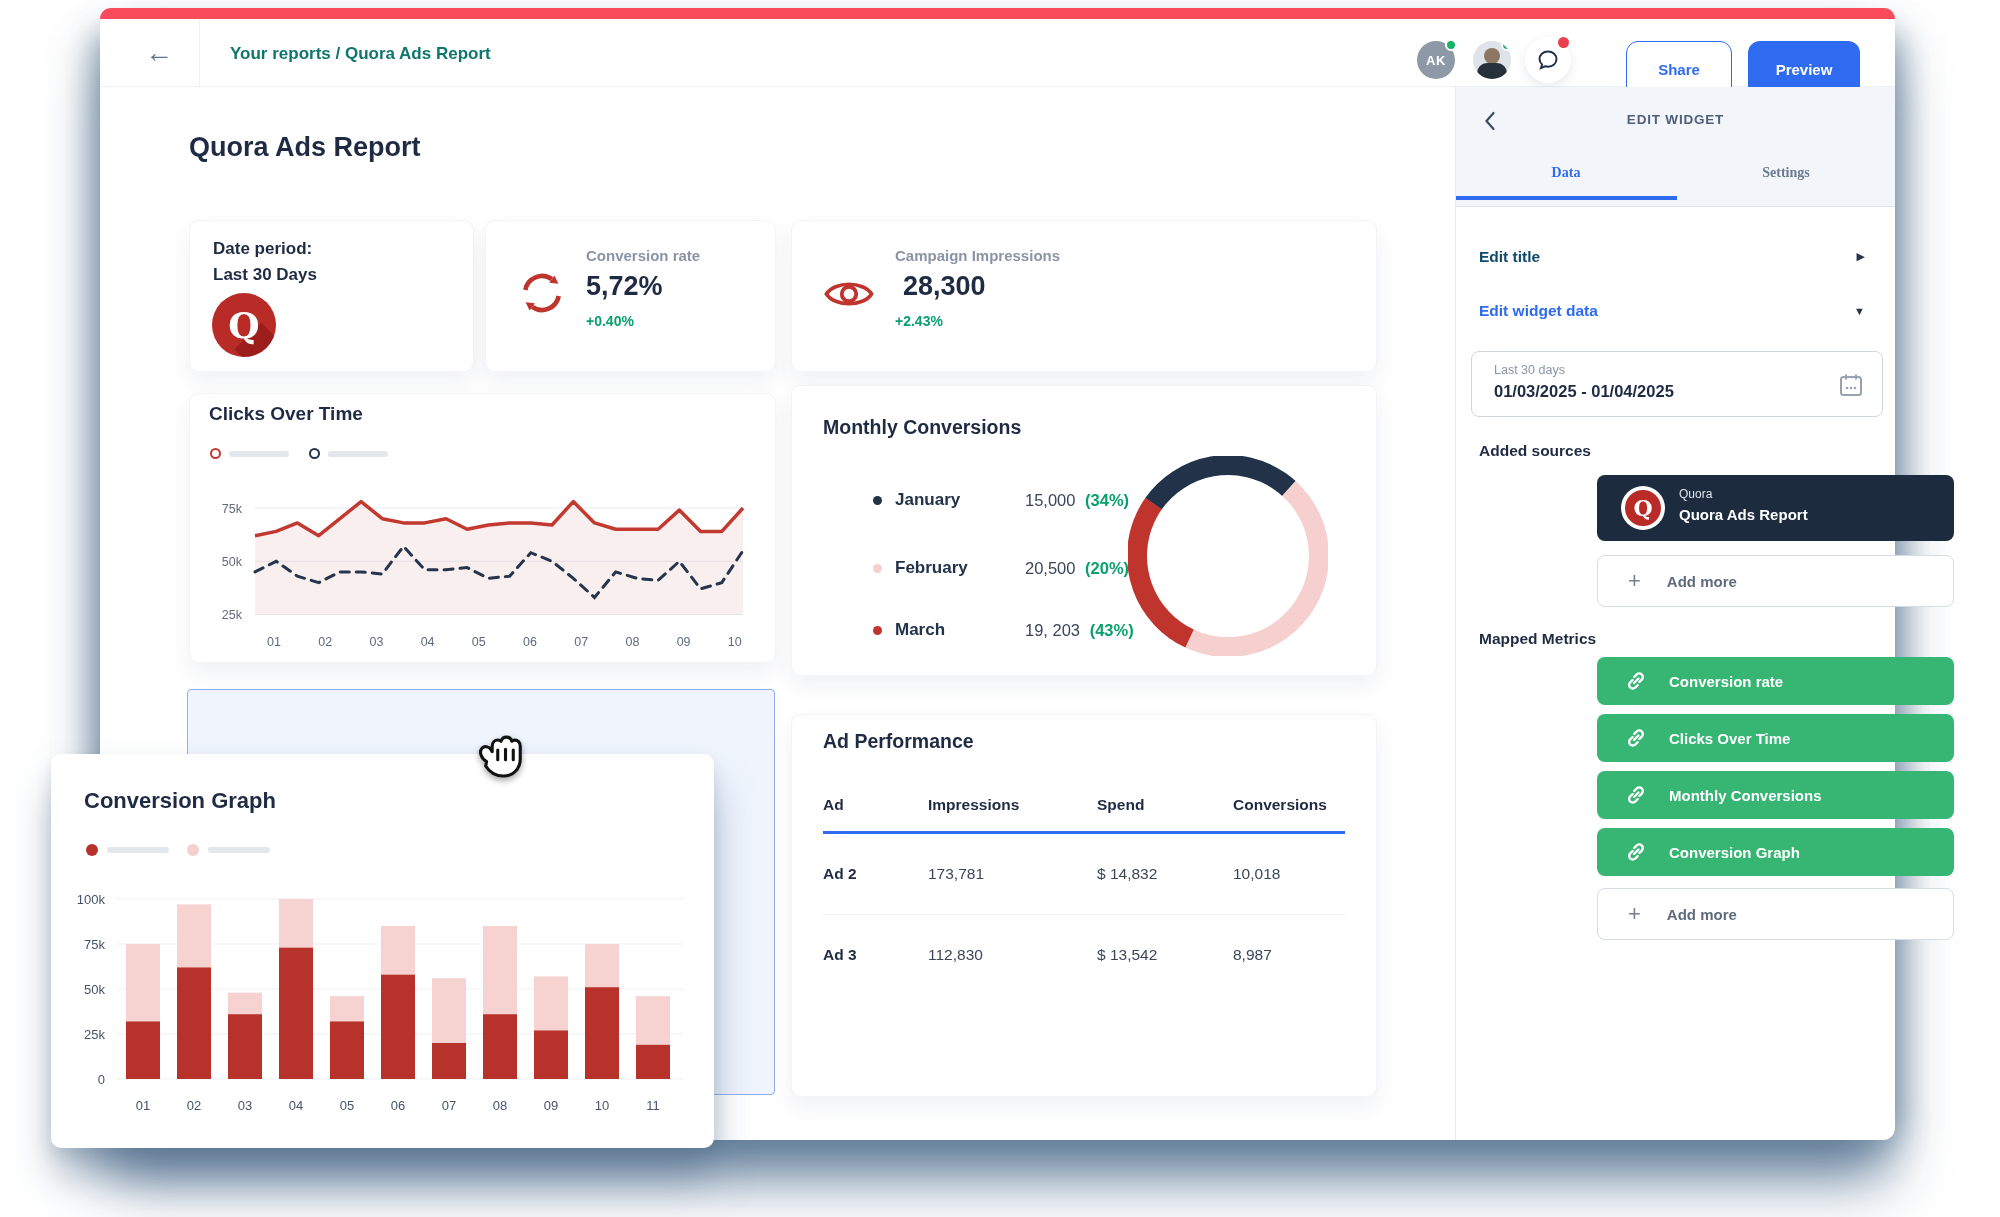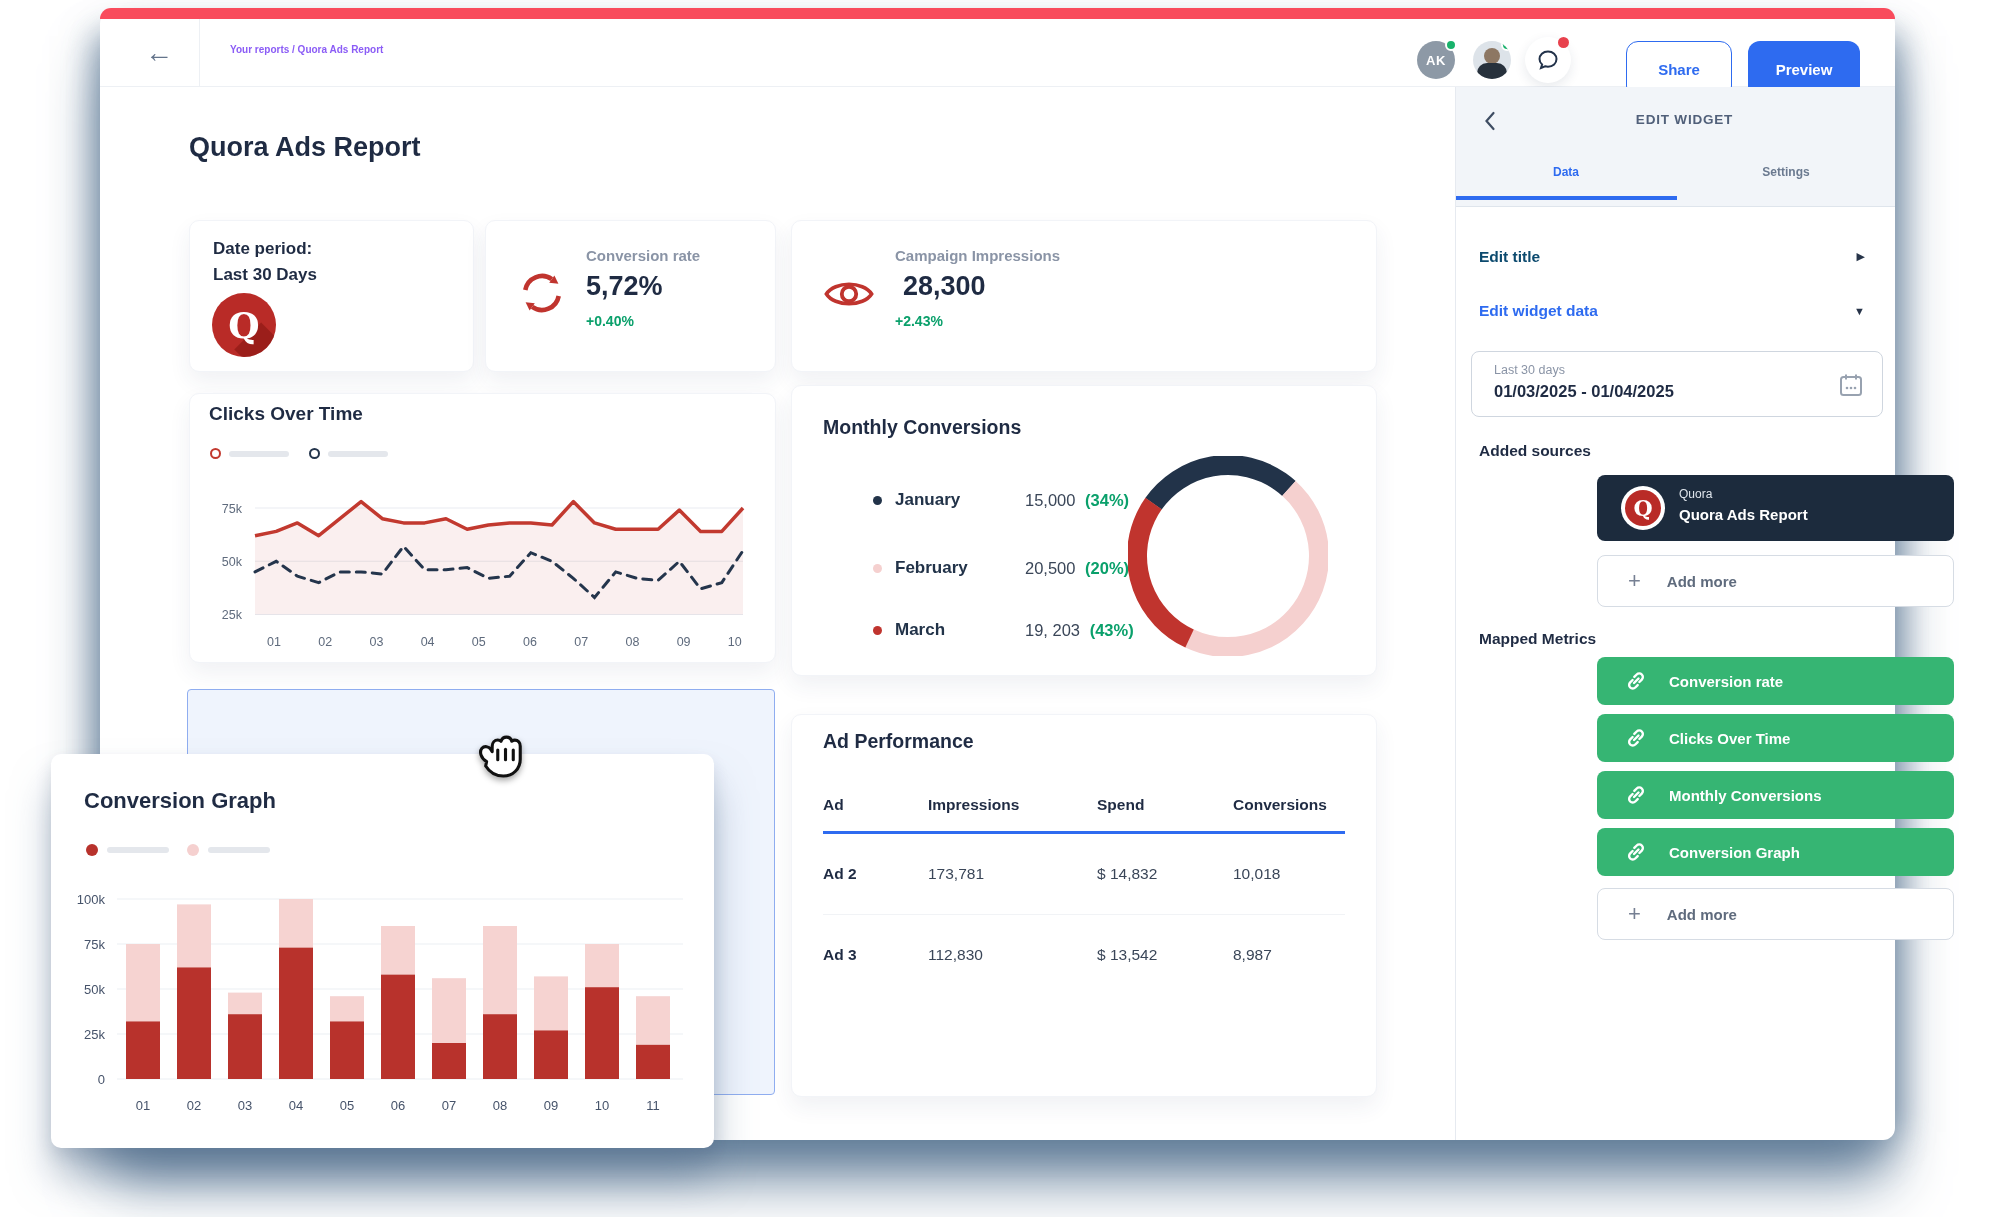--- a/index.html
+++ b/index.html
@@ -11,41 +11,41 @@
   .window {
     position:absolute; left:100px; top:8px; width:1795px; height:1132px;
     background:#ffffff; border-radius:16px;
     box-shadow: 0 46px 60px -8px rgba(93,121,150,0.92), 0 20px 34px -4px rgba(93,121,150,0.45), 24px 10px 30px -18px rgba(93,121,150,0.5), -24px 10px 30px -18px rgba(93,121,150,0.5);
   }
   .topbar-strip { position:absolute; left:0; top:0; width:100%; height:11px; border-radius:16px 16px 0 0; }
 
   .header { position:absolute; left:0; top:11px; width:100%; height:68px; background:#fff; border-bottom:1px solid #edf0f4; border-radius:16px 16px 0 0; }
   .header-divider { position:absolute; left:99px; top:0; width:1px; height:68px; background:#edf0f4; }
   .back-btn { position:absolute; left:36px; top:14px; width:46px; height:40px; display:flex; align-items:center; justify-content:center; color:#64748b; font-size:28px; cursor:pointer; }
-  .breadcrumb { position:absolute; left:130px; top:25px; font-size:10px; font-weight:700; color:#8b5cf6; }
+  .breadcrumb { position:absolute; left:130px; top:25px; font-size:17px; font-weight:700; color:#0f766e; }
 
   .avatar { position:absolute; top:22px; width:38px; height:38px; border-radius:50%; display:flex; align-items:center; justify-content:center; }
   .avatar.ak { left:1317px; background:#8d99a6; color:#fff; font-size:13px; font-weight:700; letter-spacing:0.5px; }
   .avatar.photo { left:1373px; background:radial-gradient(circle at 50% 38%, #9b8троль 0, #9b8470 0); background:#dde3e9; overflow:hidden; }
   .avatar.photo .head { position:absolute; left:11px; top:7px; width:16px; height:16px; border-radius:50%; background:#8d7763; }
   .avatar.photo .body { position:absolute; left:4px; top:22px; width:30px; height:18px; border-radius:10px 10px 0 0; background:#27313c; }
   .status-dot { position:absolute; width:12px; height:12px; border-radius:50%; border:2px solid #fff; }
   .chat-btn { position:absolute; left:1425px; top:18px; width:46px; height:46px; border-radius:50%; background:#fff; box-shadow:0 4px 12px rgba(30,50,80,0.10); display:flex; align-items:center; justify-content:center; cursor:pointer; }
   .badge-dot { position:absolute; width:11px; height:11px; border-radius:50%; }
 
   .btn { position:absolute; top:22px; height:57px; border-radius:12px; display:flex; align-items:center; justify-content:center; font-size:15px; font-weight:700; cursor:pointer; }
   .btn.share { left:1526px; width:106px; background:#fff; border:1.5px solid #2e6bf0; color:#2e6bf0; }
   .btn.preview { left:1648px; width:112px; border:none; color:#fff; }
 
   
   .sidebar { position:absolute; left:1355px; top:79px; width:440px; height:1053px; background:#ffffff; border-left:1px solid #e6eaf0; border-radius:0 0 12px 0; }
   .sb-head { position:absolute; left:0; top:0; width:100%; height:120px; background:#f2f5f9; border-bottom:1px solid #dfe5ec; }
   .sb-back { position:absolute; left:28px; top:20px; width:24px; height:28px; display:flex; align-items:center; cursor:pointer; }
-  .sb-title { position:absolute; left:9px; top:25px; width:100%; text-align:center; font-size:13.5px; font-weight:700; letter-spacing:0.8px; color:#51607a; }
-  .sb-tab { position:absolute; top:78px; width:220px; text-align:center; font-size:12px; cursor:pointer; }
+  .sb-title { position:absolute; left:0; top:25px; width:100%; text-align:center; font-size:13.5px; font-weight:700; letter-spacing:0.8px; color:#51607a; }
+  .sb-tab { position:absolute; top:78px; width:220px; text-align:center; font-size:14px; cursor:pointer;font-family:Liberation Serif, serif; }
   .sb-tab.data { left:0; font-weight:700; }
   .sb-tab.settings { left:220px; color:#6b7a90; font-weight:600; }
   .sb-underline { position:absolute; left:0; top:109px; width:221px; height:3.5px; }
   .sb-link { position:absolute; left:23px; font-size:15.5px; font-weight:700; cursor:pointer; }
   .sb-caret { position:absolute; right:30px; font-size:11px; color:#273449; cursor:pointer; }
   .date-box { position:absolute; left:15px; top:264px; width:412px; height:66px; border:1px solid #cfd6df; border-radius:8px; background:#fff; cursor:pointer; }
   .date-label { position:absolute; left:22px; top:11px; font-size:12.5px; color:#8a94a6; }
   .date-value { position:absolute; left:22px; top:30px; font-size:16.5px; font-weight:700; color:#1f2b43; }
   .sb-section-label { position:absolute; left:23px; font-size:15.5px; font-weight:700; color:#1f2b43; }
   .source-card { position:absolute; left:141px; top:388px; width:357px; height:66px; background:#1c2b3d; border-radius:8px; cursor:pointer; }

